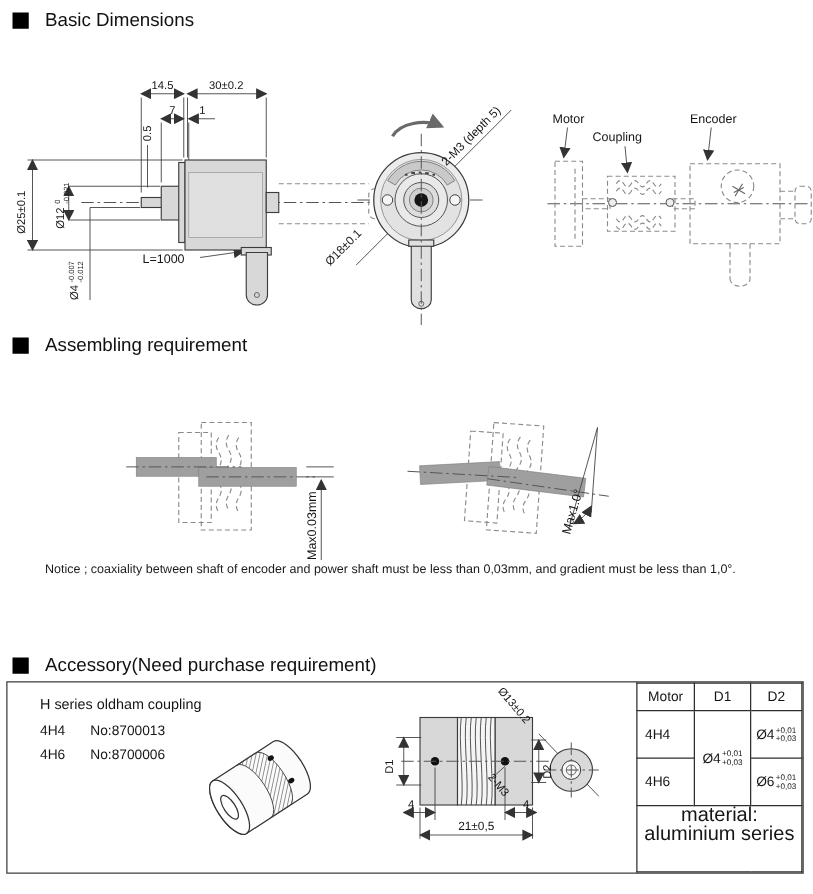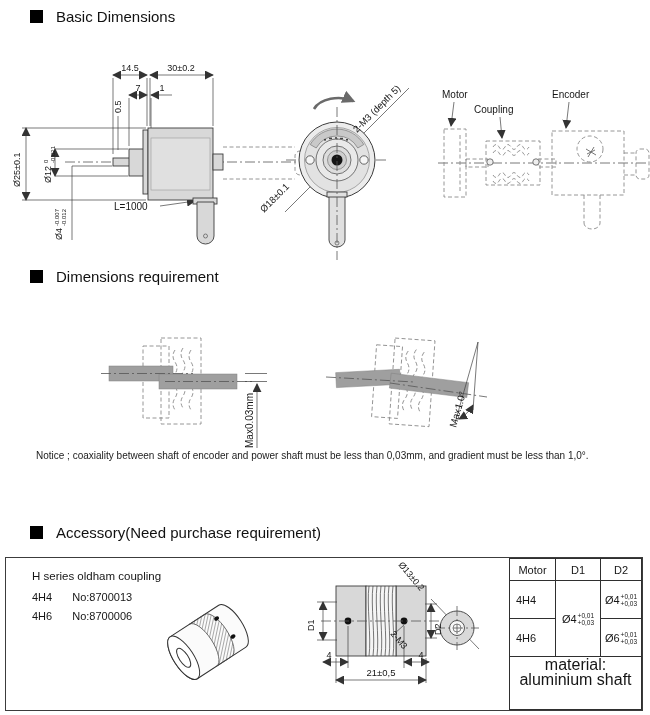--- a/index.html
+++ b/index.html
@@ -1,31 +1,31 @@
 <!DOCTYPE html>
 <html><head>
 <meta charset="utf-8">
 <style>
   html,body{margin:0;padding:0;background:#fff;}
   #page{position:relative;width:650px;height:715px;background:#fff;overflow:hidden;
         font-family:"Liberation Sans",sans-serif;color:#161616;}
-  .sec-header{position:absolute;display:flex;align-items:center;gap:13px;margin-left:20px;}
+  .sec-header{position:absolute;display:flex;align-items:center;gap:13px;}
   .bullet{width:13px;height:13px;background:#000;flex:0 0 auto;}
   .sec-title{font-size:15px;color:#111;}
   .notice{position:absolute;font-size:10px;color:#1b1b1b;white-space:nowrap;}
   svg{position:absolute;overflow:visible;}
   svg text{font-size:9px;fill:#161616;font-family:"Liberation Sans",sans-serif;}
   .t6{font-size:6px;} .t10{font-size:10px;} .t95{font-size:9.5px;}
   .thin{stroke:#3f3f3f;stroke-width:0.7;fill:none;}
   .cl{stroke:#555;stroke-width:0.8;stroke-dasharray:10 3 2 3;fill:none;}
   .dash{stroke:#8a8a8a;stroke-width:0.9;stroke-dasharray:4 2.5;fill:none;}
   .part{fill:#d8d8d8;stroke:#3c3c3c;stroke-width:0.9;}
   .bar{fill:#9f9f9f;stroke:#808080;stroke-width:0.5;}
   
-  .acc-box{position:absolute;left:5px;top:557px;width:636px;height:152px;
+  .acc-box{position:absolute;left:5px;top:545px;width:636px;height:152px;
            border:1.5px solid #3c3c3c;background:#fff;}
   .acc-series{position:absolute;left:26px;top:12px;font-size:11.5px;}
   .acc-item{position:absolute;left:26px;display:flex;gap:20px;font-size:11px;}
   .acc-table{position:absolute;right:0;top:0;border-collapse:collapse;table-layout:fixed;
              width:129px;height:152px;font-size:11px;}
   .acc-table td{border:1.2px solid #2f2f2f;text-align:center;padding:0;}
   .acc-table td.lft{text-align:left;padding-left:6px;}
   .dia{display:inline-flex;align-items:center;justify-content:center;font-size:11px;}
   .tolstack{display:inline-flex;flex-direction:column;font-size:6.5px;line-height:7px;
             text-align:left;margin-left:1px;}
@@ -181,21 +181,21 @@
       <line class="dash" x1="162" y1="110" x2="162" y2="138"></line>
       <path class="dash" d="M146 138 a8 6 0 0 0 16 0"></path>
       <line class="dash" x1="186" y1="68" x2="198" y2="68"></line>
       <line class="dash" x1="186" y1="90" x2="198" y2="90"></line>
       <rect class="dash" x="198" y="64" width="13" height="30" rx="4"></rect>
     </g>
   </svg>
 
   <div class="sec-header" style="left:10px;top:268px">
     <span class="bullet"></span>
-    <span class="sec-title">Dimensions requirement</span>
+    <span class="sec-title">Assembling requirement</span>
   </div>
 
   <svg style="left:95px;top:320px" width="185" height="140" viewBox="0 0 185 140">
     <g>
       <rect class="dash" x="48" y="26" width="26" height="72"></rect>
       <rect class="dash" x="66" y="18" width="40" height="86"></rect>
       <path class="dash" d="M80 30 q-4 6 0 12 q4 6 0 12 q-4 6 0 12 q4 6 0 12 q-4 6 0 12"></path>
       <path class="dash" d="M88 28 q-4 6 0 12 q4 6 0 12 q-4 6 0 12 q4 6 0 12 q-4 6 0 12"></path>
       <path class="dash" d="M96 30 q-4 6 0 12 q4 6 0 12 q-4 6 0 12 q4 6 0 12 q-4 6 0 12"></path>
     </g>
@@ -362,20 +362,20 @@
             <span class="tolstack">
               <span>+0,01</span>
               <span>+0,03</span>
             </span>
           </span>
         </td>
       </tr>
       <tr>
         <td class="mat" colspan="3">
           <span style="display:block">material:</span>
-          <span style="display:block">aluminium shaft</span>
+          <span style="display:block">aluminium series</span>
         </td>
       </tr>
     </tbody>
       </table>
   </div>
 
 </div>
 
 </body></html>

